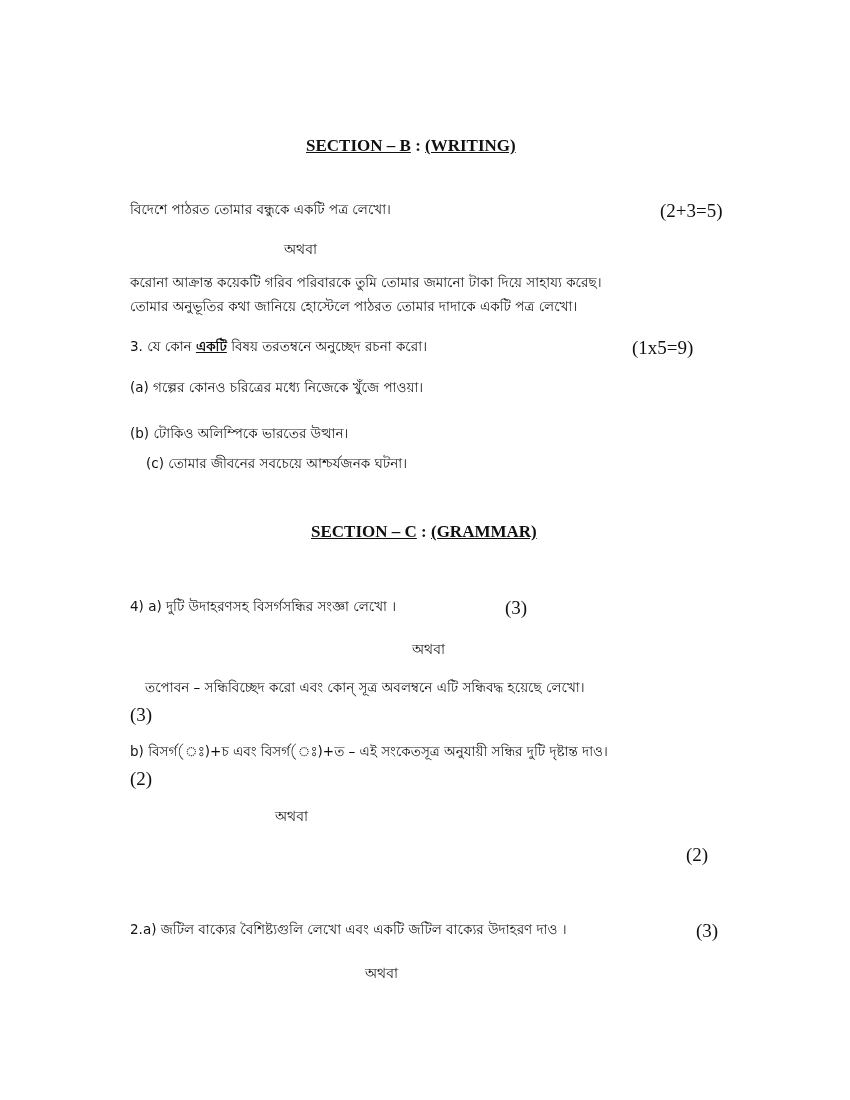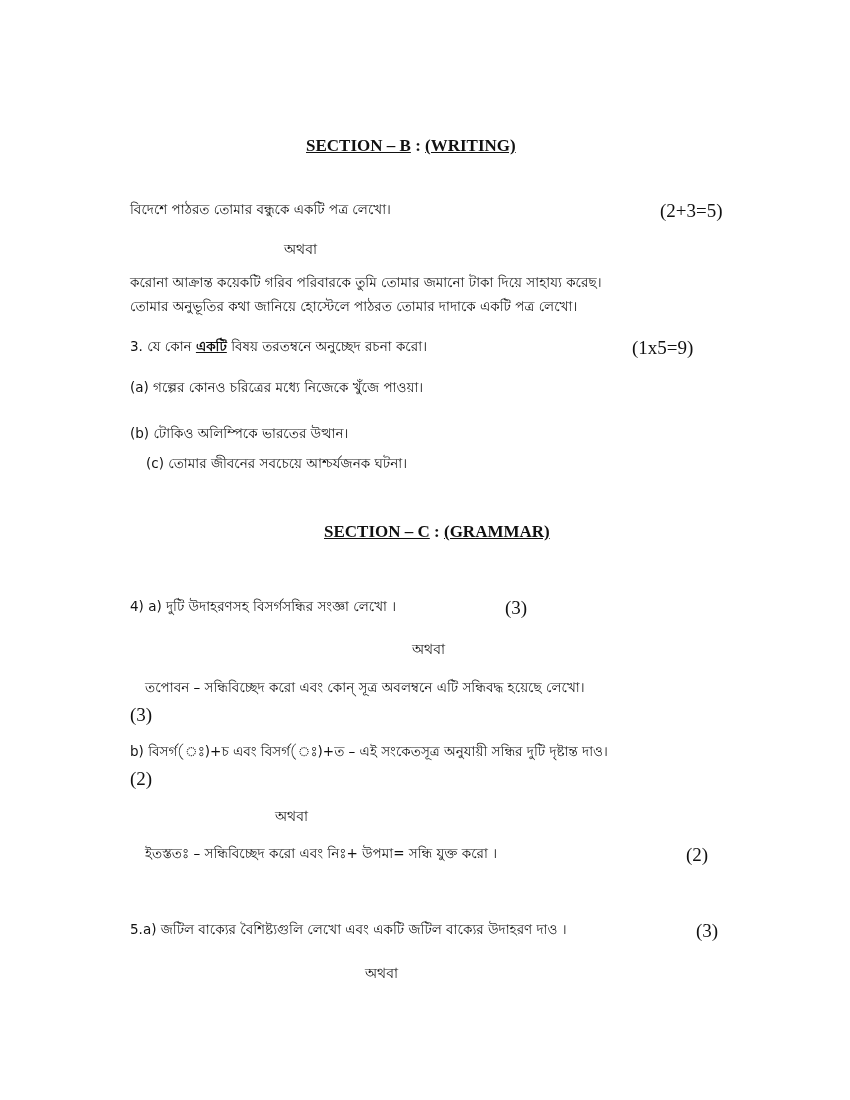--- a/index.html
+++ b/index.html
@@ -38,38 +38,37 @@
 
   <div class="abs bn" style="left:130px; top:337px;">
     <span>3. যে কোন </span><span class="bold-ul">একটি</span><span> বিষয় তরতম্বনে অনুচ্ছেদ রচনা করো।</span>
   </div>
   <div class="abs marks" style="left:632px; top:337px;">(1x5=9)</div>
 
   <div class="abs bn" style="left:130px; top:378px;">(a) গল্পের কোনও চরিত্রের মধ্যে নিজেকে খুঁজে পাওয়া।</div>
   <div class="abs bn" style="left:130px; top:416px;margin-top:8px;">(b) টোকিও অলিম্পিকে ভারতের উত্থান।</div>
   <div class="abs bn" style="left:134px; top:454px;margin-left:12px;">(c) তোমার জীবনের সবচেয়ে আশ্চর্যজনক ঘটনা।</div>
 
-  <div class="abs heading" style="left:324px; top:522px;">
+  <div class="abs heading" style="left:311px; top:522px;">
     <span class="ul">SECTION – C</span><span> : </span><span class="ul">(GRAMMAR)</span>
   </div>
 
   <div class="abs bn" style="left:130px; top:597px;">4) a) দুটি উদাহরণসহ বিসর্গসন্ধির সংজ্ঞা লেখো ।</div>
   <div class="abs marks" style="left:505px; top:597px;">(3)</div>
 
   <div class="abs or" style="left:412px; top:638px;">অথবা</div>
 
   <div class="abs bn" style="left:145px; top:678px;">তপোবন – সন্ধিবিচ্ছেদ করো এবং কোন্ সূত্র অবলম্বনে এটি সন্ধিবদ্ধ হয়েছে লেখো।</div>
   <div class="abs marks" style="left:130px; top:704px;">(3)</div>
 
   <div class="abs bn" style="left:130px; top:742px;">b) বিসর্গ(ঃ)+চ   এবং  বিসর্গ(ঃ)+ত – এই সংকেতসূত্র  অনুযায়ী সন্ধির দুটি দৃষ্টান্ত দাও।</div>
   <div class="abs marks" style="left:130px; top:768px;">(2)</div>
 
   <div class="abs or" style="left:275px; top:805px;">অথবা</div>
 
-  <div class="abs bn" style="left:145px; top:844px;">ইতস্ততঃ – সন্ধিবিচ্ছেদ করো  এবং  নিঃ+ উপমা= সন্ধি যুক্ত করো ।</div>
   <div class="abs marks" style="left:686px; top:844px;">(2)</div>
 
-  <div class="abs bn" style="left:130px; top:920px;">5.a) জটিল বাক্যের বৈশিষ্ট্যগুলি লেখো এবং একটি জটিল বাক্যের উদাহরণ দাও ।</div>
+  <div class="abs bn" style="left:130px; top:920px;">2.a) জটিল বাক্যের বৈশিষ্ট্যগুলি লেখো এবং একটি জটিল বাক্যের উদাহরণ দাও ।</div>
   <div class="abs marks" style="left:696px; top:920px;">(3)</div>
 
   <div class="abs or" style="left:365px; top:962px;">অথবা</div>
 
 </div>
 
 </body></html>

